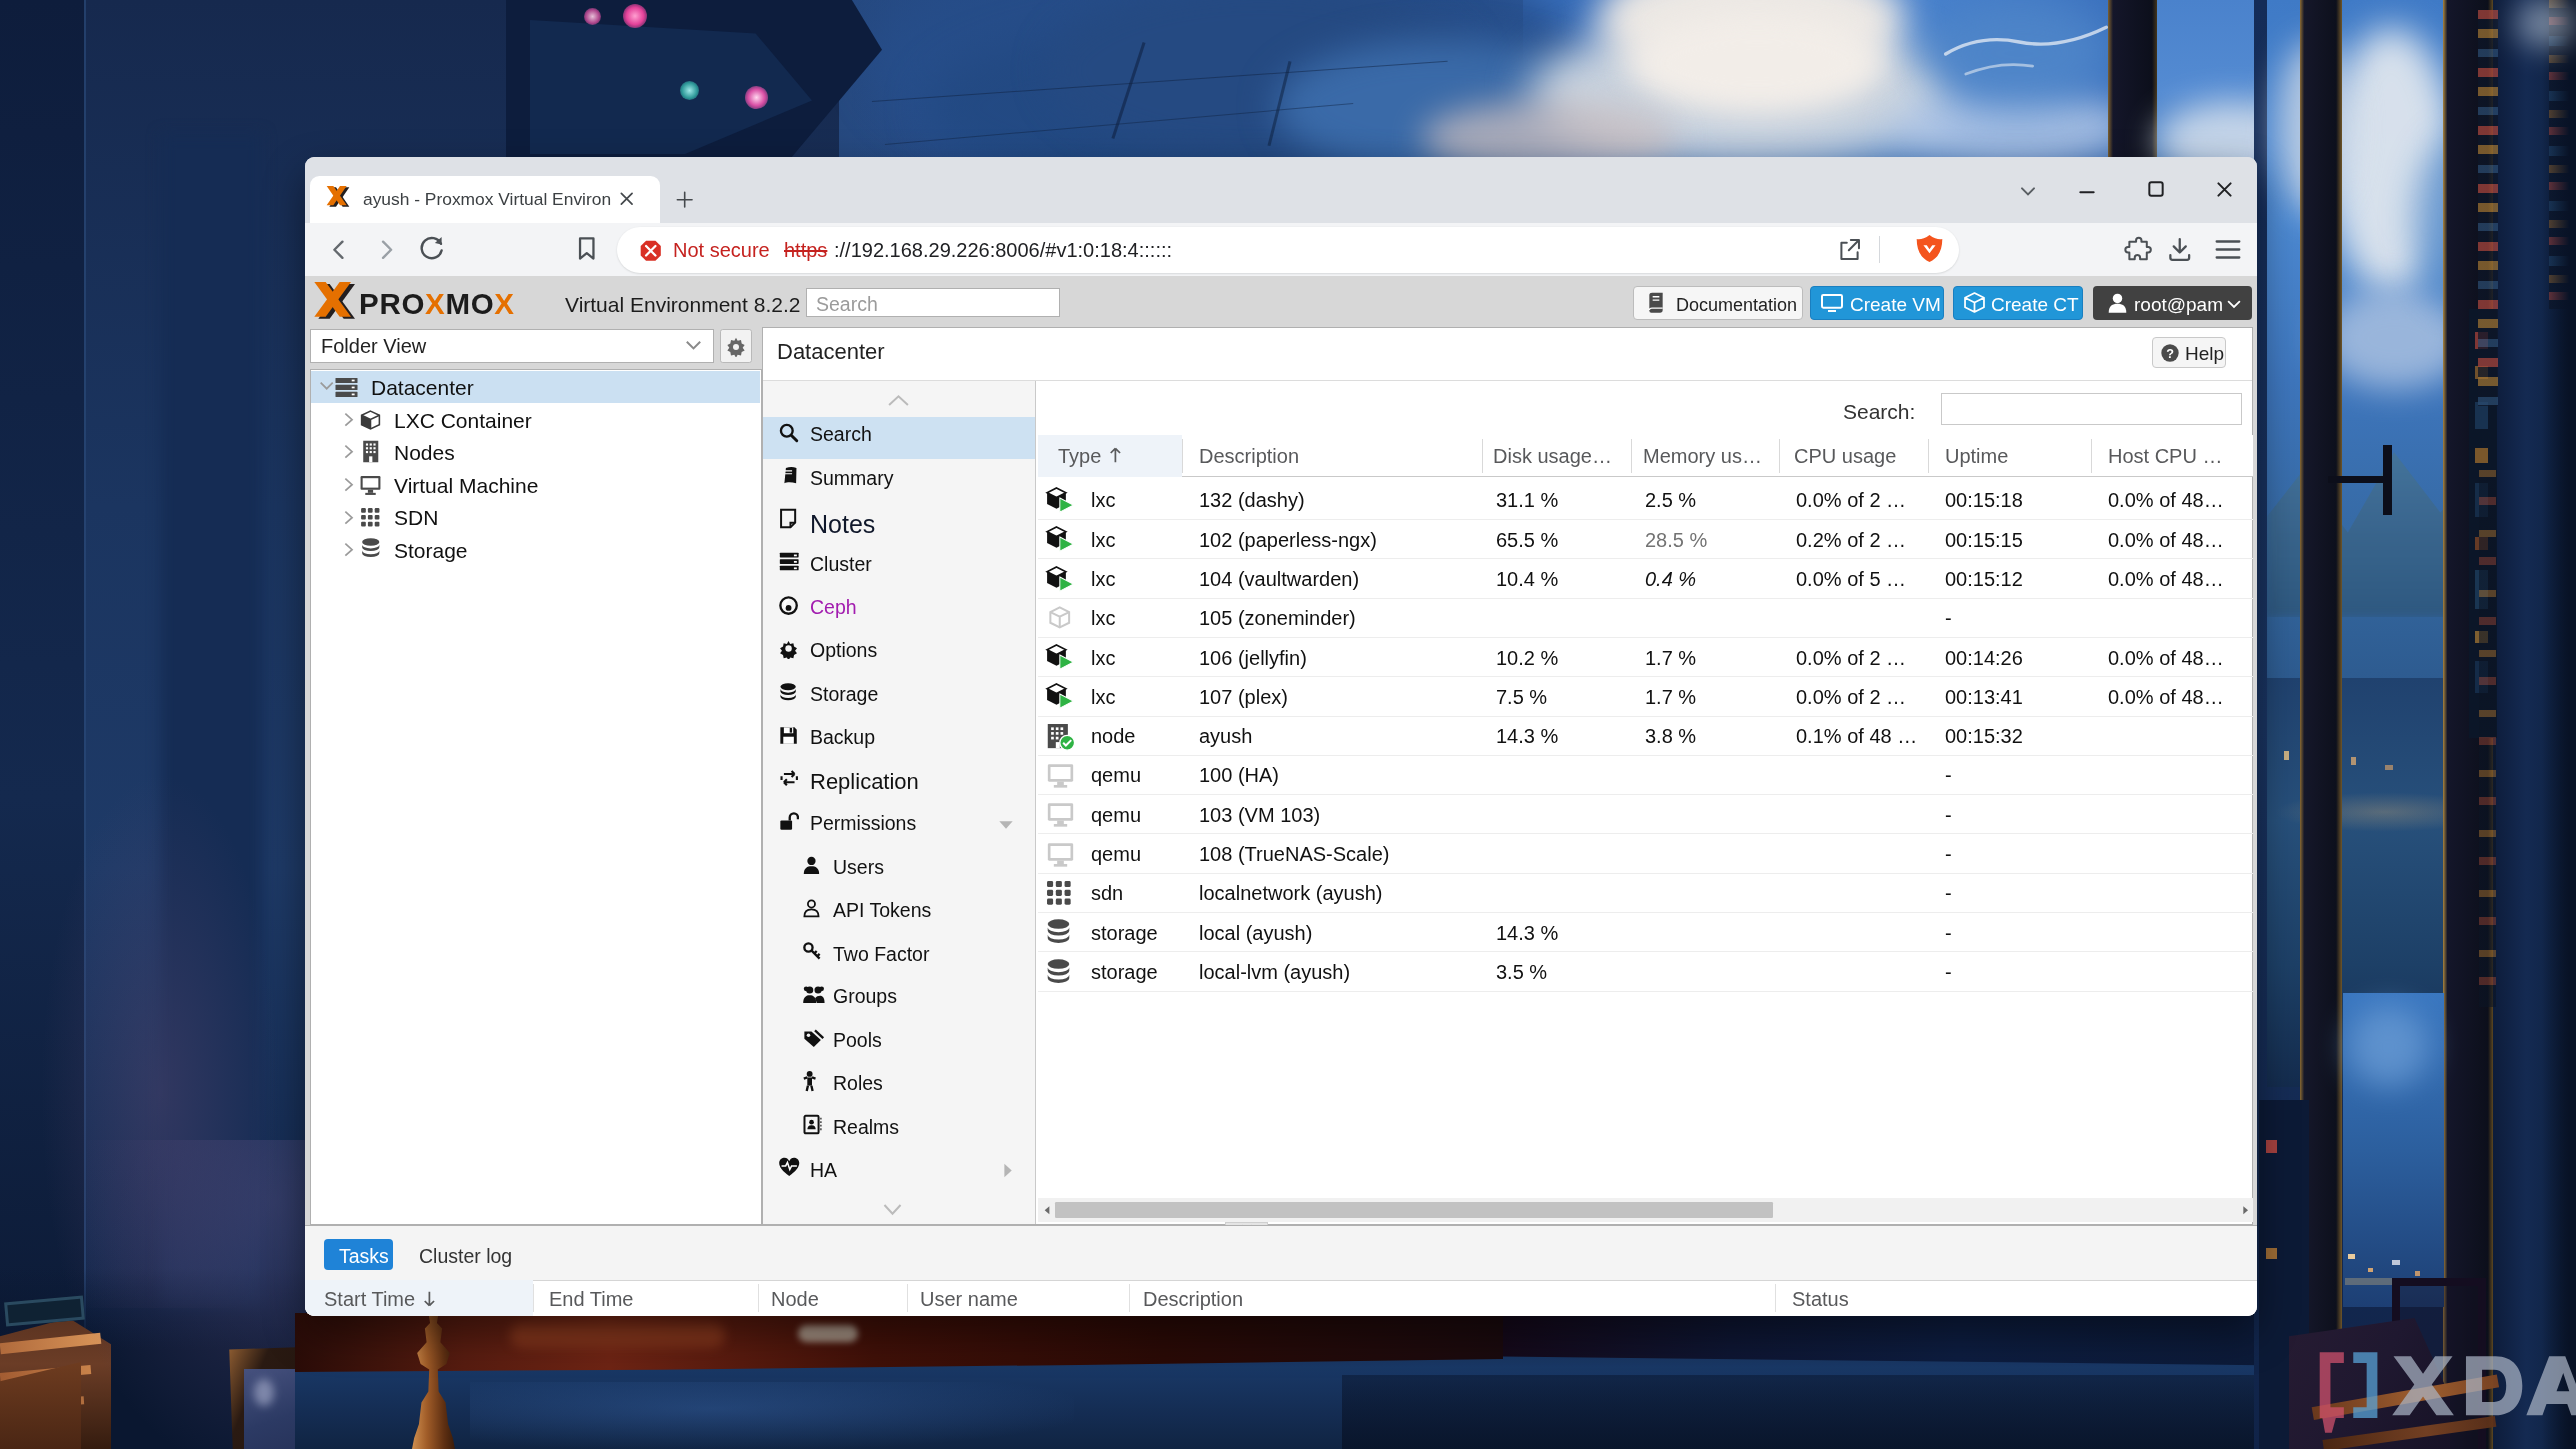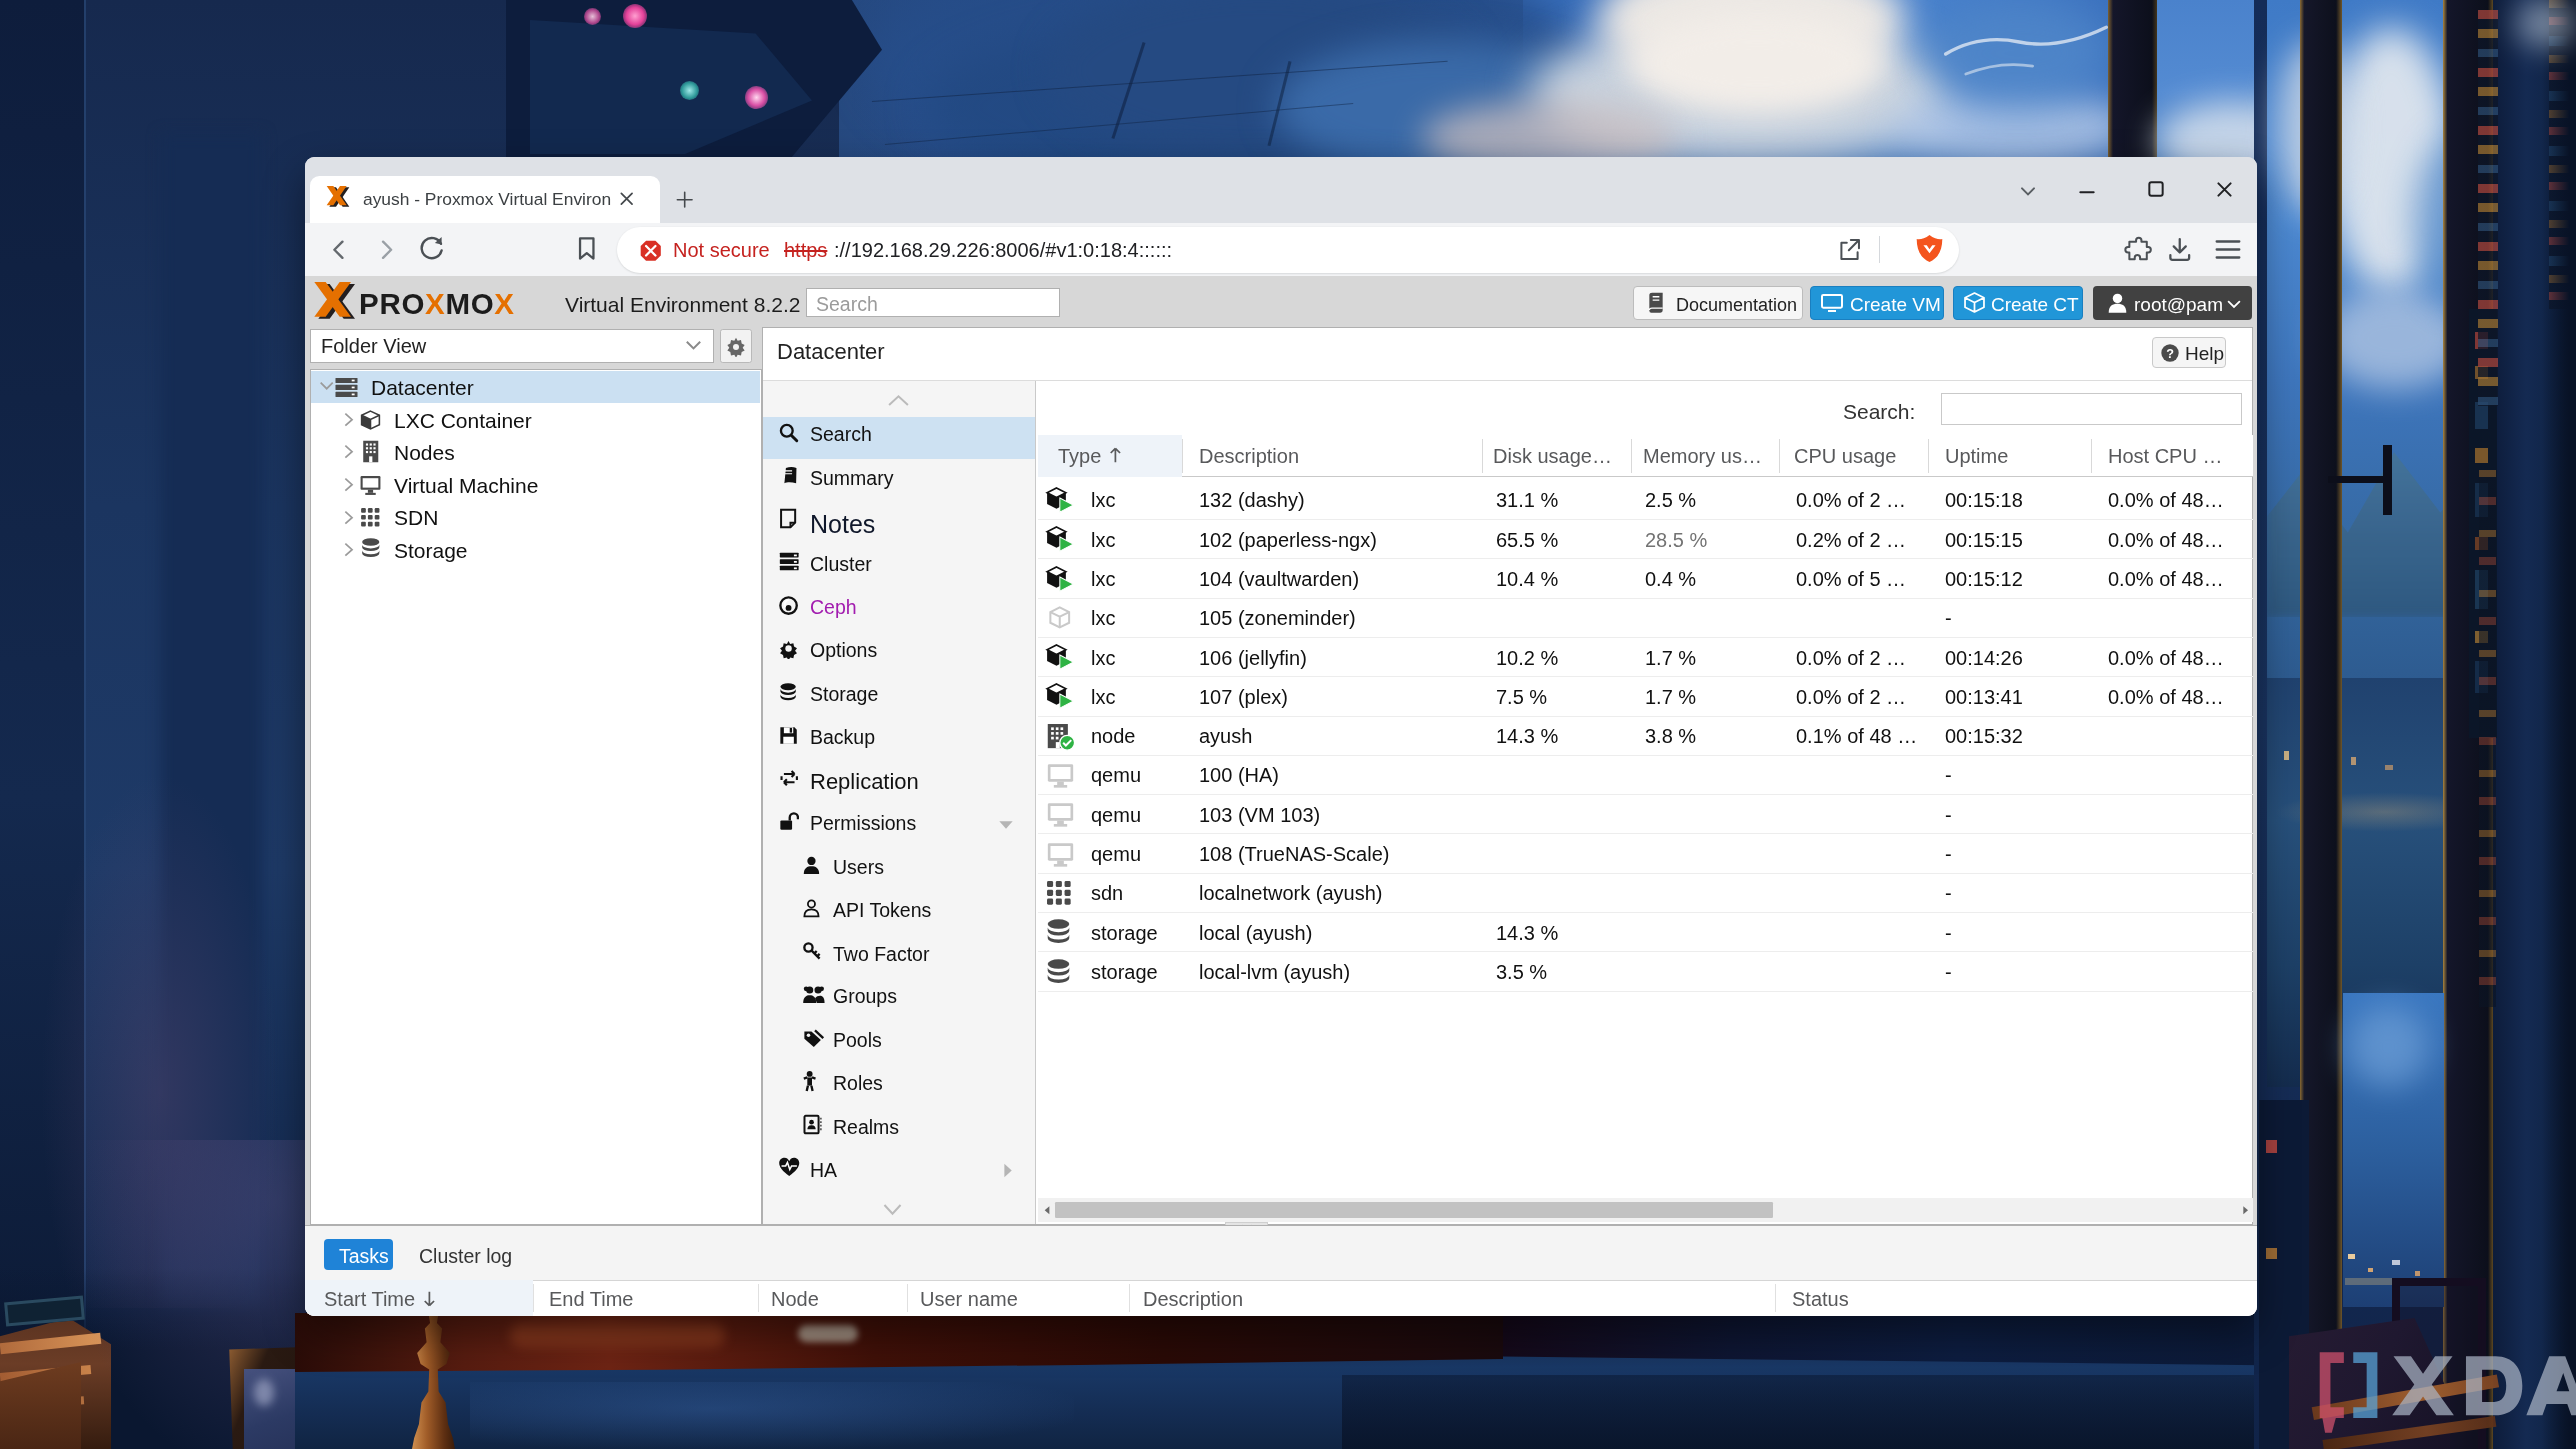--- a/index.html
+++ b/index.html
@@ -475,21 +475,21 @@
       <div class="abs" style="left:733px;top:441px;width:1215px;height:1.3px;background:#ededed;"></div>
       <div class="abs" style="left:740px;top:408px;"><svg width="31" height="29.5" viewBox="0 0 46 44">
           <path d="M17 3 L31 10 L31 27 L17 34 L3 27 L3 10 Z" fill="#111"></path>
           <path d="M17 3 L31 10 L17 17 L3 10 Z" fill="#fff" stroke="#111" stroke-width="2.4"></path>
           <path d="M22 18 L42 28.5 L22 39 Z" fill="#2fb344"></path>
           <path d="M22 18 L42 28.5 L22 39 Z" fill="none" stroke="#fff" stroke-width="1.5"></path>
         </svg></div>
       <div class="abs" style="left:786px;top:411px;font-size:20px;color:#111;">lxc</div>
       <div class="abs" style="left:894px;top:411px;font-size:20px;color:#111;">104 (vaultwarden)</div>
       <div class="abs" style="left:1191px;top:411px;font-size:20px;color:#111;">10.4 %</div>
-      <div class="abs" style="left:1340px;top:411px;font-size:20px;color:#111;">0.4 %</div>
+      <div class="abs" style="left:1340px;top:411px;font-size:20px;color:#111;font-style:italic;">0.4 %</div>
       <div class="abs" style="left:1491px;top:411px;font-size:20px;color:#111;">0.0% of 5 …</div>
       <div class="abs" style="left:1640px;top:411px;font-size:20px;color:#111;">00:15:12</div>
       <div class="abs" style="left:1803px;top:411px;font-size:20px;color:#111;">0.0% of 48…</div>
       <div class="abs" style="left:733px;top:480px;width:1215px;height:1.3px;background:#ededed;"></div>
       <div class="abs" style="left:740px;top:447px;"><svg width="29.5" height="29.5" viewBox="0 0 44 44">
           <path d="M22 5 L36 12 L36 28 L22 35 L8 28 L8 12 Z" fill="none" stroke="#c9c9c9" stroke-width="3"></path>
           <path d="M8 12 L22 19 L36 12 M22 19 V35" fill="none" stroke="#c9c9c9" stroke-width="3"></path>
         </svg></div>
       <div class="abs" style="left:786px;top:450px;font-size:20px;color:#111;">lxc</div>
       <div class="abs" style="left:894px;top:450px;font-size:20px;color:#111;">105 (zoneminder)</div>

